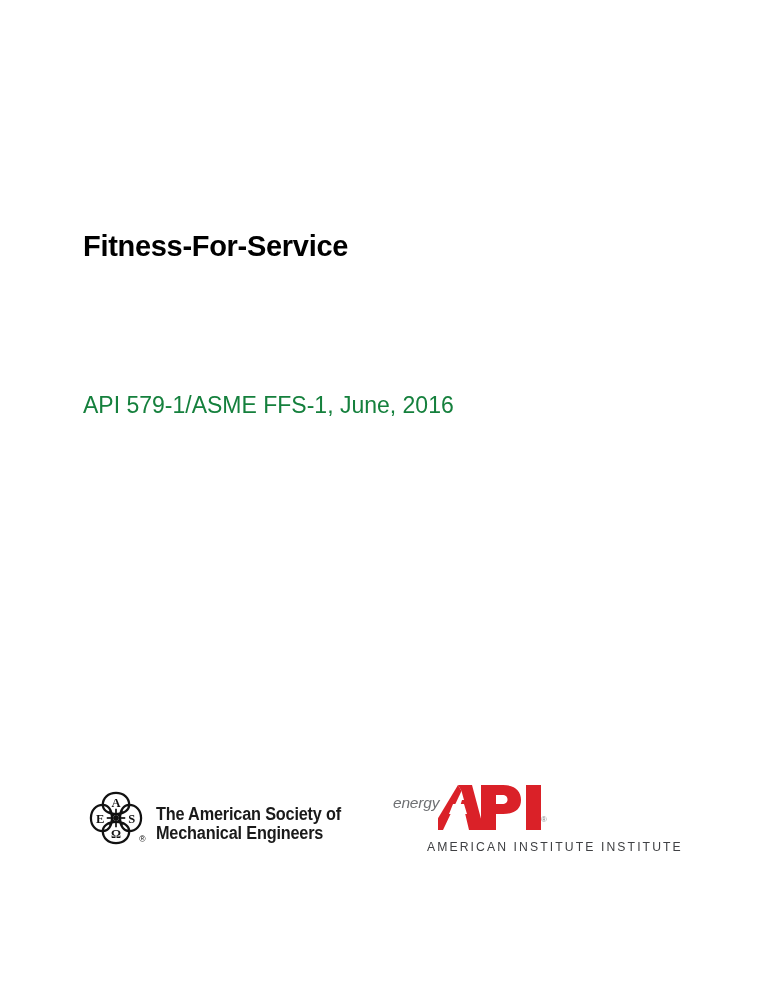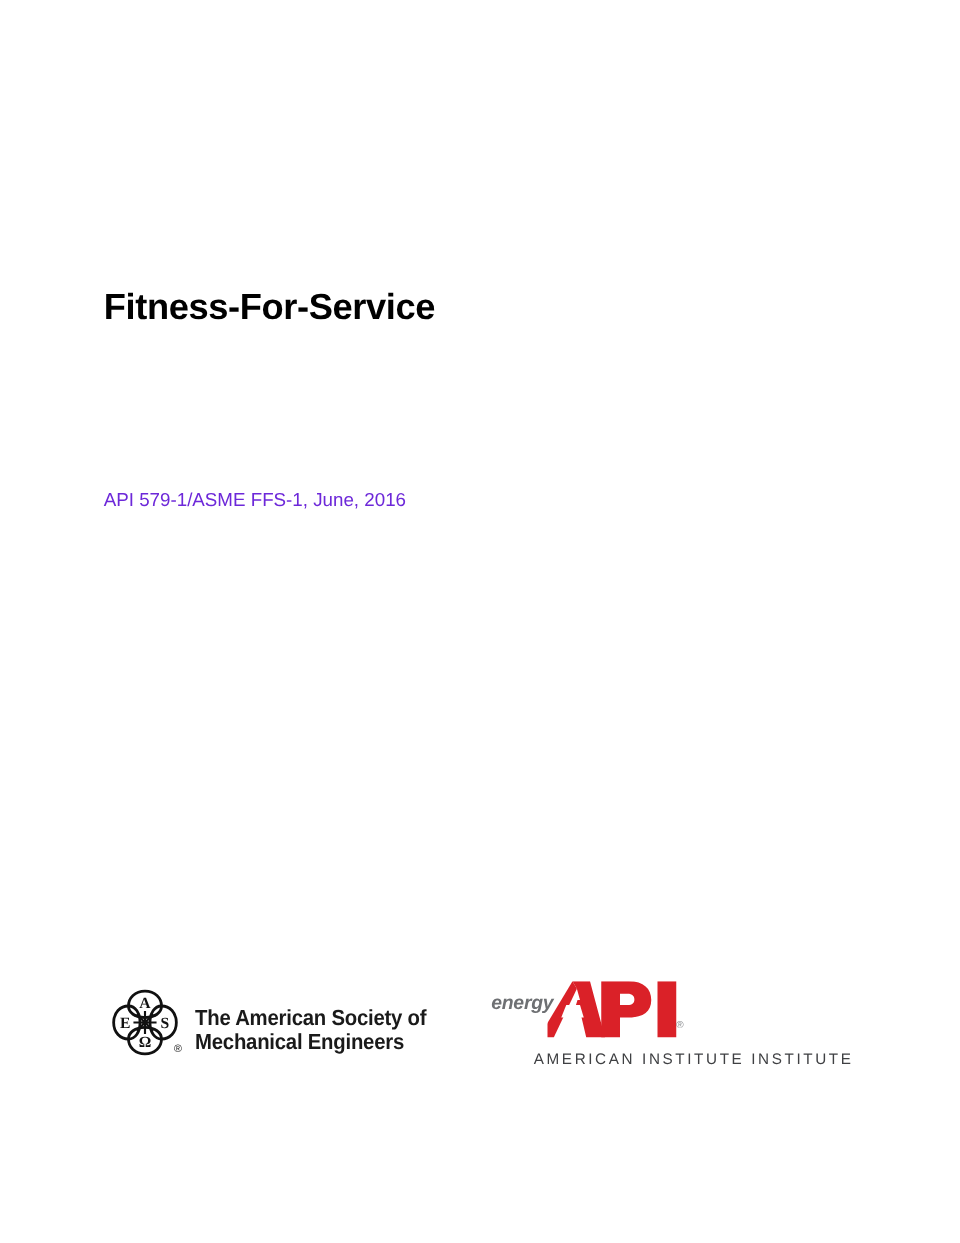--- a/index.html
+++ b/index.html
@@ -31,23 +31,23 @@
     font-weight: bold;
     letter-spacing: -0.3px;
     color: #000000;
     white-space: nowrap;
   }
 
   .doc-subtitle {
     position: absolute;
     left: 83px;
     top: 392px;
-    font-size: 15px;
+    font-size: 23px;
     font-weight: normal;
-    color: #6d28d9;
+    color: #15803d;
     white-space: nowrap;
   }
 
   
   .logo-band {
     position: absolute;
     left: 0;
     top: 780px;
     width: 768px;
     height: 100px;
@@ -90,21 +90,21 @@
   .api-mark-row {
     position: relative;
     height: 48px;
   }
   .api-energy {
     position: absolute;
     left: 0;
     top: 9px;
     font-size: 15.5px;
     font-style: italic;
-    font-weight: bold;
+    font-weight: normal;
     color: #6e7073;
     letter-spacing: -0.2px;
   }
   .api-mark {
     position: absolute;
     left: 45px;
     top: 0;
     width: 110px;
     height: 45px;
   }

